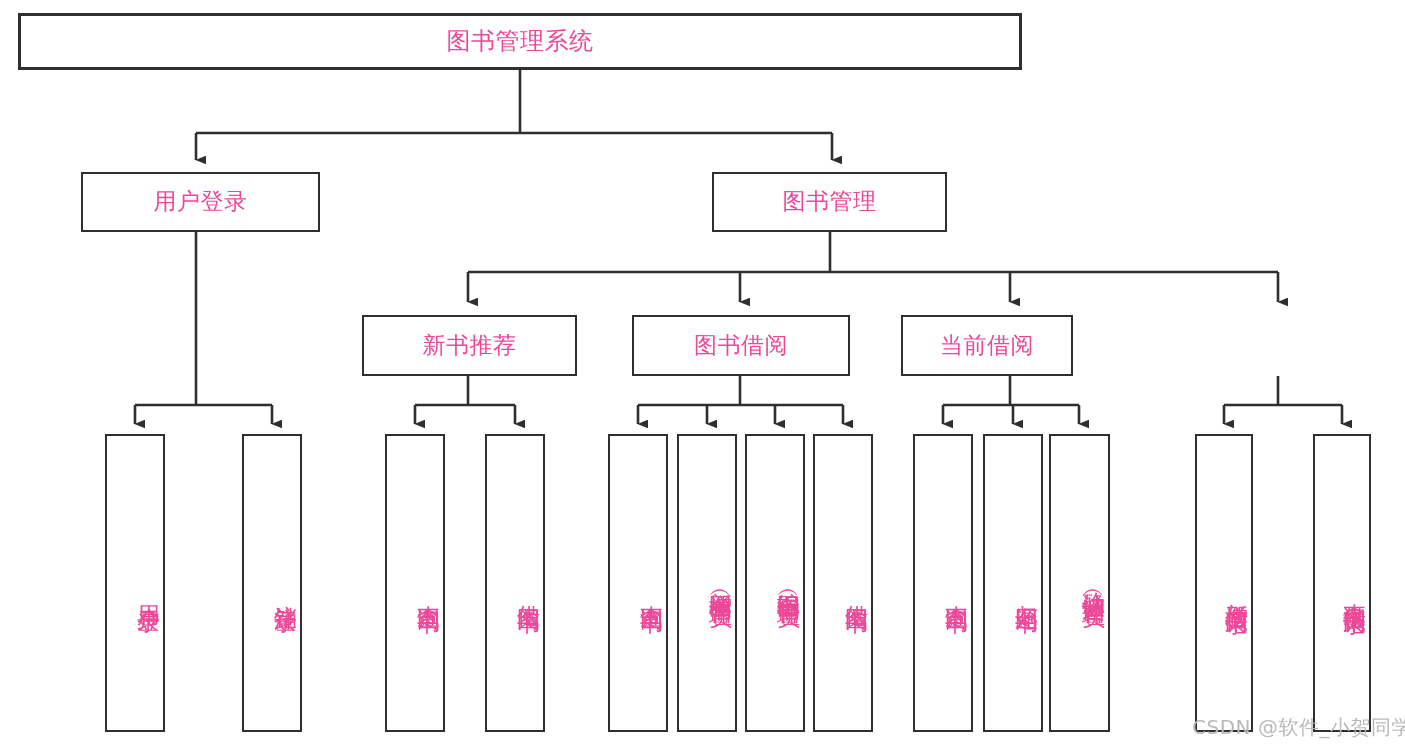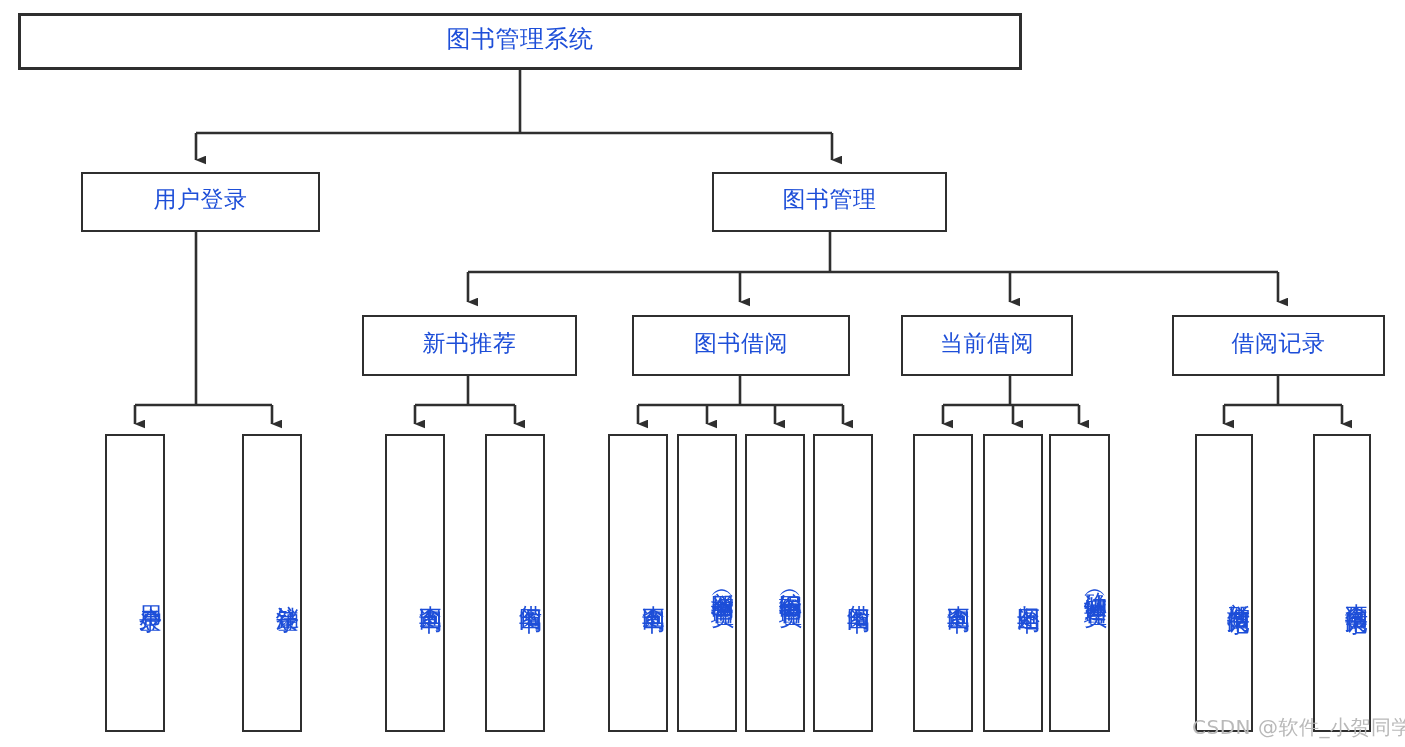--- a/index.html
+++ b/index.html
@@ -27,23 +27,22 @@
     pointer-events: none;
   }
   .node {
     position: absolute;
     box-sizing: border-box;
     border: 2.5px solid #2f2f2f;
     background: #ffffff;
     display: flex;
     align-items: center;
     justify-content: center;
-    color: #1d4ed8;
+    color: #ec4899;
     line-height: 1.28;
-    font-family: Liberation Mono, monospace;
   }
   .node.horiz {
     font-size: 23px;
     letter-spacing: 0.5px;
   }
   .node.root {
     font-size: 24px;
     border-width: 3px;
   }
   .node.vert {
@@ -136,23 +135,20 @@
 
   <div class="node horiz" style="left:362px; top:315px; width:215px; height:61px;">
     <span>新书推荐</span>
   </div>
   <div class="node horiz" style="left:632px; top:315px; width:218px; height:61px;">
     <span>图书借阅</span>
   </div>
   <div class="node horiz" style="left:901px; top:315px; width:172px; height:61px;">
     <span>当前借阅</span>
   </div>
-  <div class="node horiz" style="left:1172px; top:315px; width:213px; height:61px;">
-    <span>借阅记录</span>
-  </div>
 
   <div class="node vert" style="left:105px; top:434px; width:60px; height:298px;">
     <span>用户登录</span>
   </div>
   <div class="node vert" style="left:242px; top:434px; width:60px; height:298px;">
     <span>注销登录</span>
   </div>
 
   <div class="node vert" style="left:385px; top:434px; width:60px; height:298px;">
     <span>查询图书</span>

